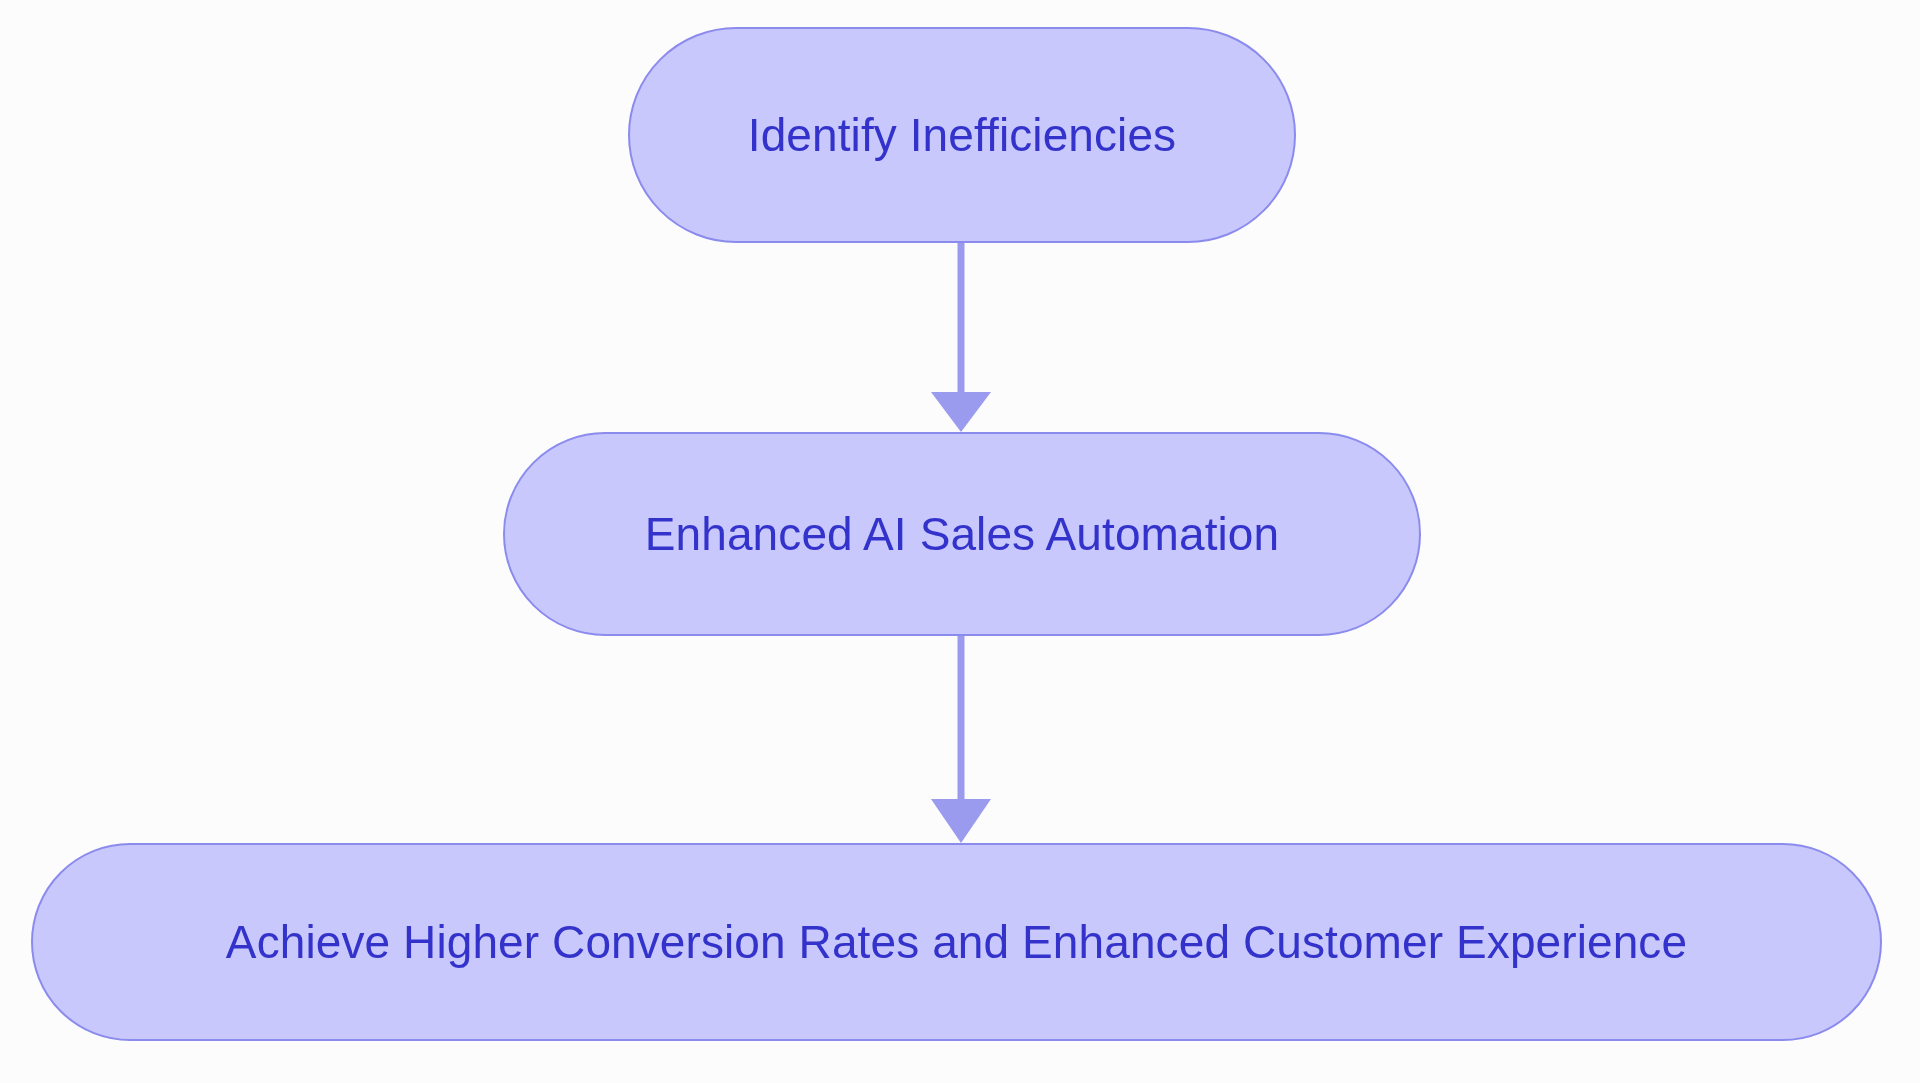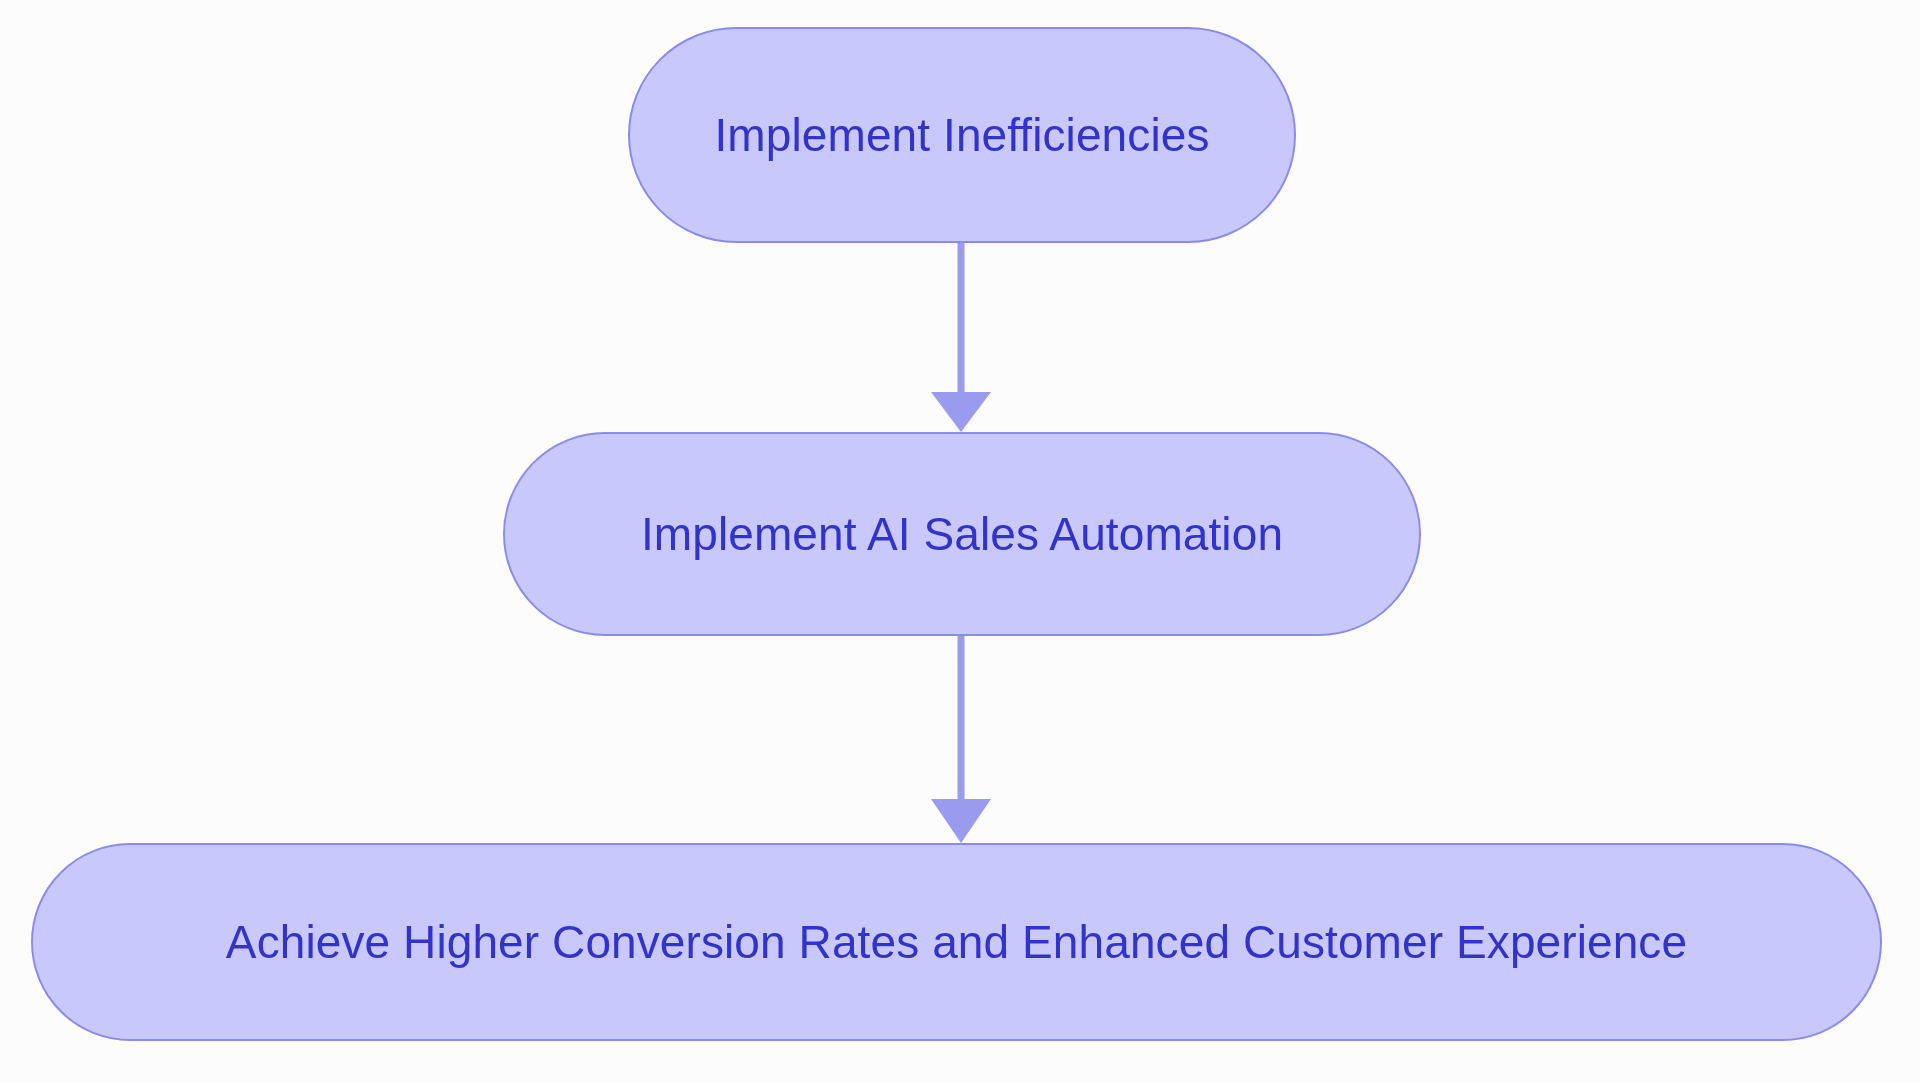--- a/index.html
+++ b/index.html
@@ -85,24 +85,24 @@
       <polygon points="931,392 991,392 961,432" fill="#9a9aef"></polygon>
     </g>
 
     <g>
       <line x1="961" y1="636" x2="961" y2="803" stroke="#9a9aef" stroke-width="7" stroke-linecap="butt"></line>
       <polygon points="931,799 991,799 961,843" fill="#9a9aef"></polygon>
     </g>
   </svg>
 
   <div class="flow-node" id="node-identify-inefficiencies">
-    <span class="node-label">Implement Inefficiencies</span>
+    <span class="node-label">Identify Inefficiencies</span>
   </div>
 
   <div class="flow-node" id="node-implement-ai-sales-automation">
-    <span class="node-label">Implement AI Sales Automation</span>
+    <span class="node-label">Enhanced AI Sales Automation</span>
   </div>
 
   <div class="flow-node" id="node-achieve-higher-conversion">
     <span class="node-label">Achieve Higher Conversion Rates and Enhanced Customer Experience</span>
   </div>
 
 </div>
 
 </body></html>

